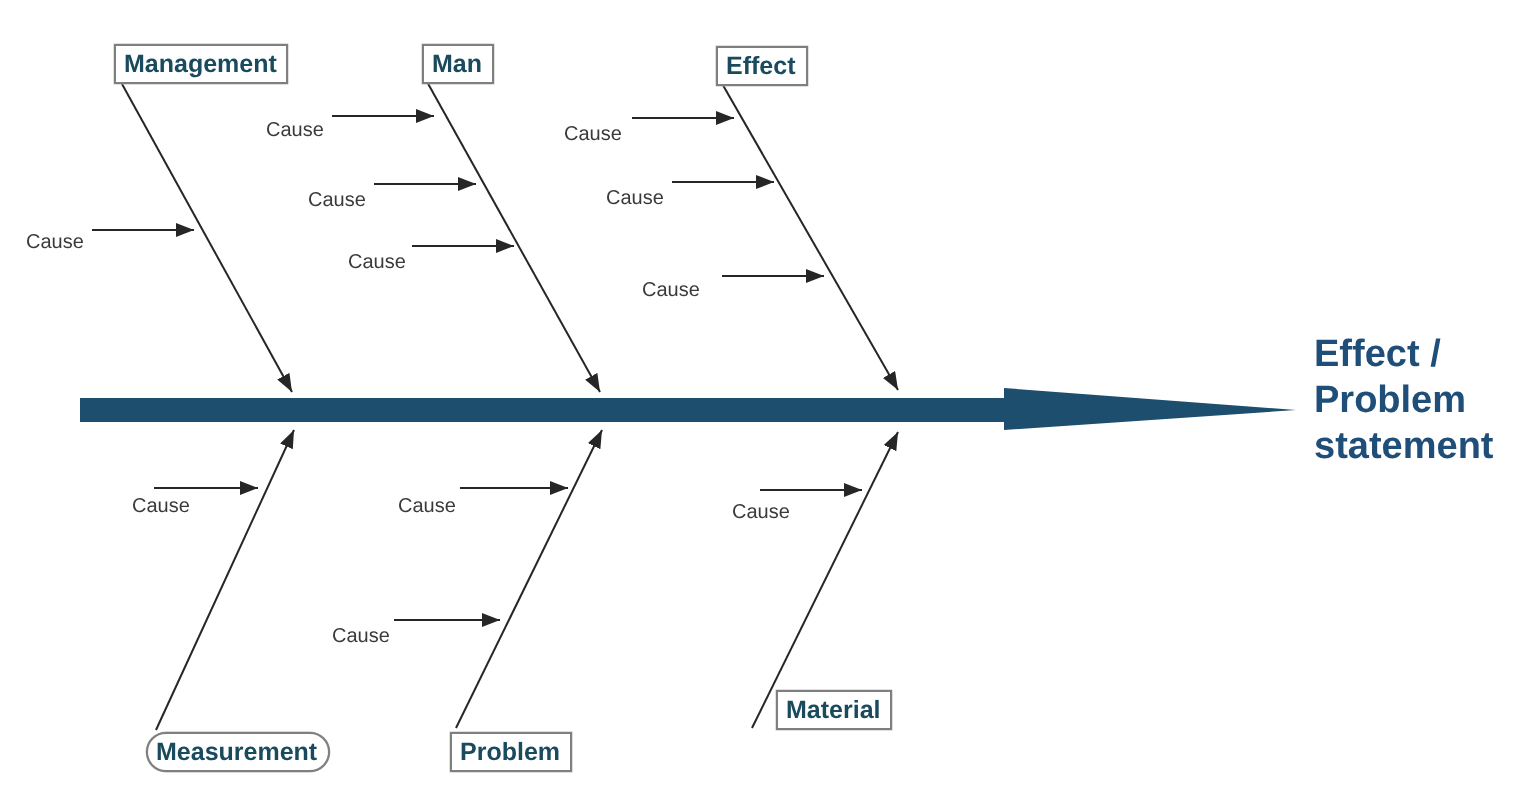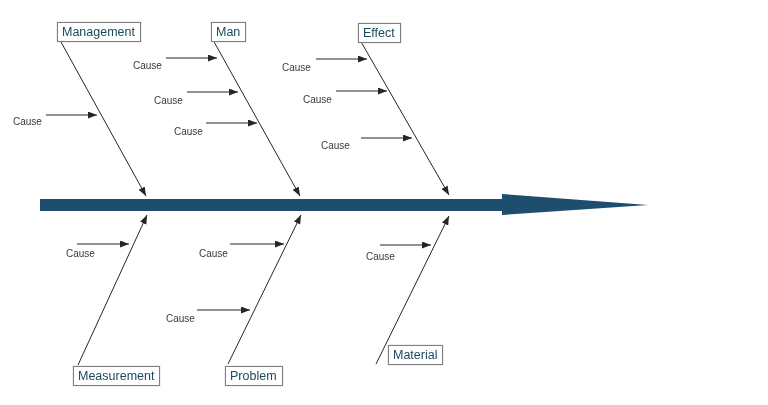--- a/index.html
+++ b/index.html
@@ -4,21 +4,21 @@
 <style>
   html,body{margin:0;padding:0;}
   body{font-family:"Liberation Sans","DejaVu Sans",sans-serif;background:#ffffff;}
   #stage{position:relative;width:768px;height:405px;background:#ffffff;overflow:hidden;}
   #bones-svg{position:absolute;left:0;top:0;width:768px;height:405px;}
   .category-box{
     position:absolute;
     background:#ffffff;
     border:1px solid #7f7f7f;
     color:#1a4a5e;
-    font-weight:normal;
+    font-weight:bold;
     font-size:12.5px;
     line-height:16px;
     padding:1px 5px 1px 4px;
     white-space:nowrap;
     box-shadow:0 0 0 0.2px #b0b0b0;
   }
   .cause-label{
     position:absolute;
     color:#3a3a3a;
     font-size:10px;
@@ -70,31 +70,36 @@
     <line x1="77" y1="244" x2="129" y2="244" stroke="#262626" stroke-width="1" marker-end="url(#ah)"></line>
     <line x1="230" y1="244" x2="284" y2="244" stroke="#262626" stroke-width="1" marker-end="url(#ah)"></line>
     <line x1="197" y1="310" x2="250" y2="310" stroke="#262626" stroke-width="1" marker-end="url(#ah)"></line>
     <line x1="380" y1="245" x2="431" y2="245" stroke="#262626" stroke-width="1" marker-end="url(#ah)"></line>
   </svg>
 
   <div class="category-box" style="left:57px;top:22px;">Management</div>
   <div class="category-box" style="left:211px;top:22px;text-align:center;">Man</div>
   <div class="category-box" style="left:358px;top:23px;">Effect</div>
 
-  <div class="category-box" style="left:73px;top:366px;">Measurement</div>
+  <div class="category-box" style="left:73px;top:366px;border-radius:10px;">Measurement</div>
   <div class="category-box" style="left:225px;top:366px;">Problem</div>
   <div class="category-box" style="left:373px;top:345px;margin-left:15px;">Material</div>
 
   <div class="cause-label" style="left:13px;top:116px;">Cause</div>
   <div class="cause-label" style="left:133px;top:60px;">Cause</div>
   <div class="cause-label" style="left:154px;top:95px;">Cause</div>
   <div class="cause-label" style="left:174px;top:126px;">Cause</div>
   <div class="cause-label" style="left:282px;top:62px;">Cause</div>
   <div class="cause-label" style="left:303px;top:94px;">Cause</div>
   <div class="cause-label" style="left:321px;top:140px;">Cause</div>
 
   <div class="cause-label" style="left:66px;top:248px;">Cause</div>
   <div class="cause-label" style="left:199px;top:248px;">Cause</div>
   <div class="cause-label" style="left:166px;top:313px;">Cause</div>
   <div class="cause-label" style="left:366px;top:251px;">Cause</div>
 
+  <div class="effect-text">
+    <div>Effect /</div>
+    <div>Problem</div>
+    <div>statement</div>
+  </div>
 
 </div>
 
 </body></html>

